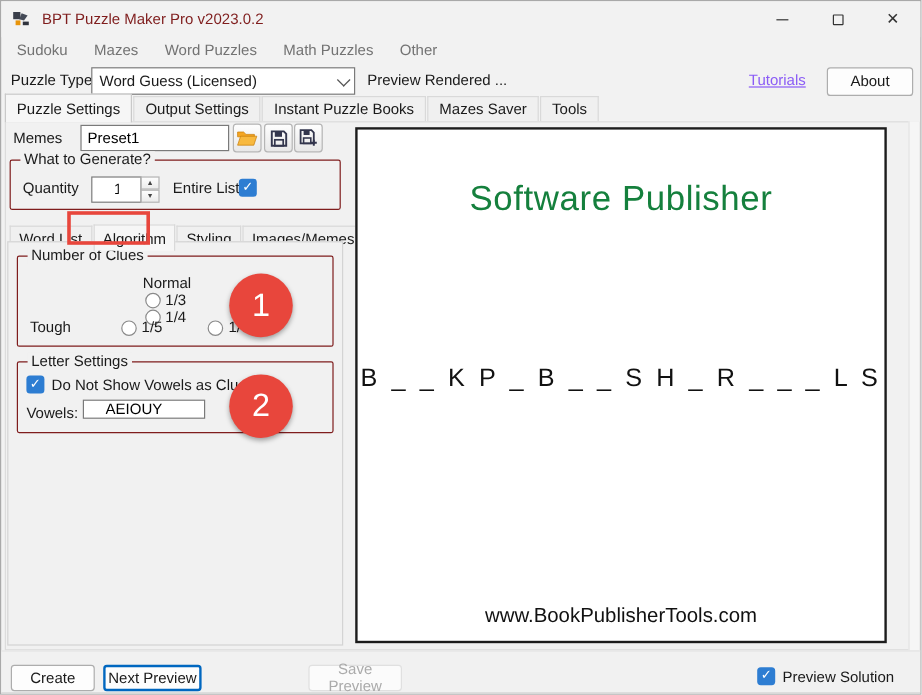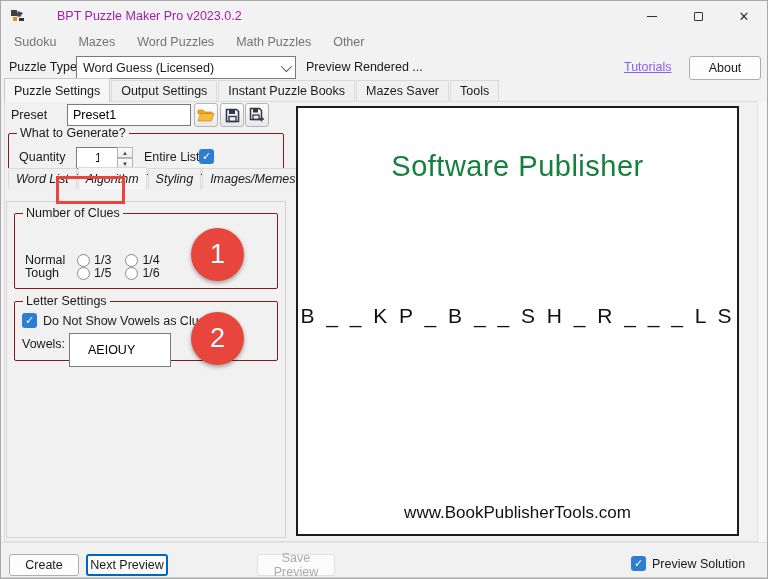--- a/index.html
+++ b/index.html
@@ -12,21 +12,21 @@
   }
   .window {
     position: relative; width: 768px; height: 579px;
     background: #f2f2f2;
     border: 1px solid #a9a9a9;
     overflow: hidden;
   }
   
   .titlebar { position: absolute; left:0; top:0; width:100%; height:30px; background:#f2f2f2; display:flex; align-items:center; }
   .app-icon { width:16px; height:16px; margin-left:9px; margin-right:9px; flex:0 0 auto; }
-  .title-text { font-size:12.5px; color:#a21caf;margin-left:22px; }
+  .title-text { font-size:12.5px; color:#7f1d1d; }
   .win-controls { position:absolute; right:0; top:0; height:30px; display:flex; }
   .win-btn { width:46px; height:30px; display:flex; align-items:center; justify-content:center; color:#333; font-size:13px; }
   .glyph-min { width:10px; height:0; border-top:1px solid #333; display:inline-block; }
   .glyph-max { width:9px; height:9px; border:1px solid #333; border-radius:1px; display:inline-block; }
   
   .menubar { position:absolute; left:0; top:30px; width:100%; height:22px; display:flex; align-items:center; padding-left:2px; }
   .menu-item { padding:3px 11px; color:#737373; }
   
   .toolbar { position:absolute; left:0; top:52px; width:100%; height:28px; }
   .lbl { position:absolute; white-space:nowrap; }
@@ -50,21 +50,21 @@
   .content { position:absolute; left:3px; top:100px; width:762px; height:441px; background:#f1f1f1; border:1px solid #dcdcdc; }
   
   .preset-input { position:absolute; left:66px; top:103px; width:124px; height:22px; border:1px solid #7a7a7a; background:#fff; padding:0 5px; font:inherit; }
   .icon-btn { position:absolute; top:102px; width:24px; height:24px; background:linear-gradient(#fefefe,#e8e8e8); border:1px solid #b5b5b5; border-radius:3px; display:flex; align-items:center; justify-content:center; }
   .groupbox { position:absolute; border:1px solid #7f1d1d; border-radius:2px; }
   .groupbox > .gb-label { position:absolute; top:-8px; left:8px; background:#f1f1f1; padding:0 3px; white-space:nowrap; }
   .checkbox { width:15px; height:15px; border-radius:3px; background:#2d7dd2; color:#fff; display:flex; align-items:center; justify-content:center; font-size:11px; line-height:1; }
   .spinner { position:absolute; display:flex; flex-direction:column; width:16px; height:22px; }
   .spin-btn { flex:1; background:linear-gradient(#fdfdfd,#ececec); border:1px solid #b5b5b5; font-size:6px; display:flex; align-items:center; justify-content:center; color:#444; }
   
-  .subtabs { position:absolute; left:7px; top:168px; height:20px; display:flex; align-items:flex-end;font-style:italic; }
+  .subtabs { position:absolute; left:7px; top:188px; height:20px; display:flex; align-items:flex-end; }
   .subtab { padding:3px 7px; background:#f0f0f0; border:1px solid #d9d9d9; border-bottom:none; margin-right:1px; white-space:nowrap; }
   .subtab.active { background:#f6f6f6; padding-top:4px; position:relative; z-index:2;text-align:center; }
   .subpanel { position:absolute; left:5px; top:200px; width:280px; height:337px; background:#f1f1f1; border:1px solid #d4d4d4; }
   .annot-rect { position:absolute; left:55px; top:175px; width:69px; height:28px; border:3px solid #E8463C; z-index:5; }
   .badge { position:absolute; width:53px; height:53px; border-radius:50%; background:#E8463C; color:#fff; font-size:27px; display:flex; align-items:center; justify-content:center; box-shadow:0 2px 4px rgba(0,0,0,.35); z-index:5; }
   
   .radio { width:13px; height:13px; border-radius:50%; border:1px solid #8a8a8a; background:#fff; display:inline-block; }
   .radio.sel { border:3.5px solid #0067c0; position:relative; }
   .radio.sel::after { content:""; position:absolute; left:1px; top:1px; width:4px; height:4px; border-radius:50%; background:#0067c0; }
   .clue-row { position:absolute; display:flex; align-items:center; }
@@ -132,21 +132,21 @@
   <div class="maintabs">
     <span class="tab active">Puzzle Settings</span>
     <span class="tab">Output Settings</span>
     <span class="tab">Instant Puzzle Books</span>
     <span class="tab">Mazes Saver</span>
     <span class="tab">Tools</span>
   </div>
 
   <div class="content"></div>
 
-  <span class="lbl" style="left:10px; top:107px;">Preset</span>
+  <span class="lbl" style="left:10px; top:107px;">Memes</span>
   <input class="preset-input" value="Preset1" style="">
   <div class="icon-btn" style="left:193px;">
     <svg width="18" height="15" viewBox="0 0 18 15">
       <path d="M1 2 h5 l2 2 h7 v2 h-14 z" fill="#F5A623" stroke="#C97E08" stroke-width="0.6"></path>
       <path d="M1 13 L3.5 5.5 H17 L14.5 13 Z" fill="#F8B93F" stroke="#C97E08" stroke-width="0.6"></path>
     </svg>
   </div>
   <div class="icon-btn" style="left:219px;">
     <svg width="15" height="15" viewBox="0 0 15 15">
       <path d="M1.5 1.5 h10 l2 2 v10 h-12 z" fill="none" stroke="#33364d" stroke-width="1.6"></path>
@@ -180,51 +180,51 @@
     <span class="subtab active">Algorithm</span>
     <span class="subtab">Styling</span>
     <span class="subtab">Images/Memes</span>
   </div>
   <div class="annot-rect"></div>
   <div class="subpanel"></div>
 
   <div class="groupbox" style="left:13px; top:212px; width:264px; height:76px;">
     <span class="gb-label">Number of Clues</span>
   </div>
-  <div class="clue-row" style="left:24px; top:252px; width:240px;">
+  <div class="clue-row" style="left:24px; top:228px; width:240px;flex-direction:column;">
     <span style="width:52px;">Normal</span>
     <span class="opt">
         <span class="radio"></span>
         <span>1/3</span>
       </span>
     <span class="opt">
         <span class="radio"></span>
         <span>1/4</span>
       </span>
   </div>
-  <div class="clue-row" style="left:24px; top:265px; width:240px;">
+  <div class="clue-row" style="left:24px; top:265px; width:240px;gap:24px;">
     <span style="width:52px;">Tough</span>
     <span class="opt">
         <span class="radio"></span>
         <span>1/5</span>
       </span>
     <span class="opt">
         <span class="radio"></span>
         <span>1/6</span>
       </span>
   </div>
   <div class="badge" style="left:190px; top:227px;">1</div>
 
   <div class="groupbox" style="left:13px; top:300px; width:264px; height:60px;">
     <span class="gb-label">Letter Settings</span>
   </div>
   <div class="checkbox" style="position:absolute; left:21px; top:312px;">✓</div>
   <span class="lbl" style="left:42px; top:313px;">Do Not Show Vowels as Clues</span>
   <span class="lbl" style="left:21px; top:336px;">Vowels:</span>
-  <input class="fld" style="position: absolute; left: 68px; top: 332px; width: 102px; height: 34px;" value="AEIOUY">
+  <input class="fld" style="position: absolute; left: 68px; top: 332px; width: 102px; height: 16px;" value="AEIOUY">
   <div class="badge" style="left:190px; top:311px;">2</div>
 
   <div class="preview-page">
     <div class="pv-title">Software Publisher</div>
     <div class="pv-line">B _ _ K P _ B _ _ S H _ R _ _ _ L S</div>
     <div class="pv-footer">www.BookPublisherTools.com</div>
   </div>
   <div class="scrollstrip"></div>
 
   <div class="bottombar">

